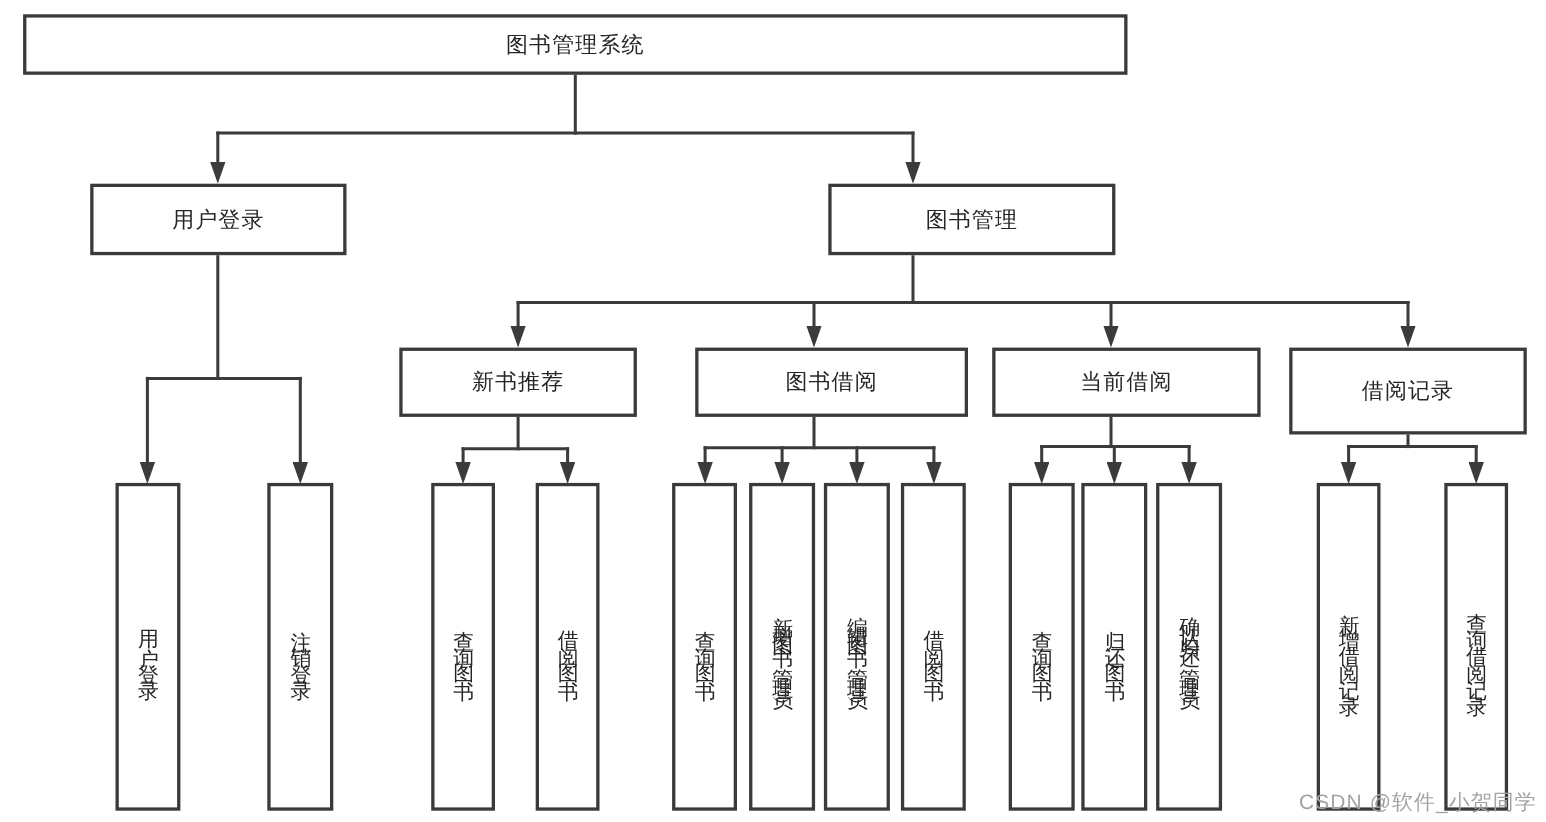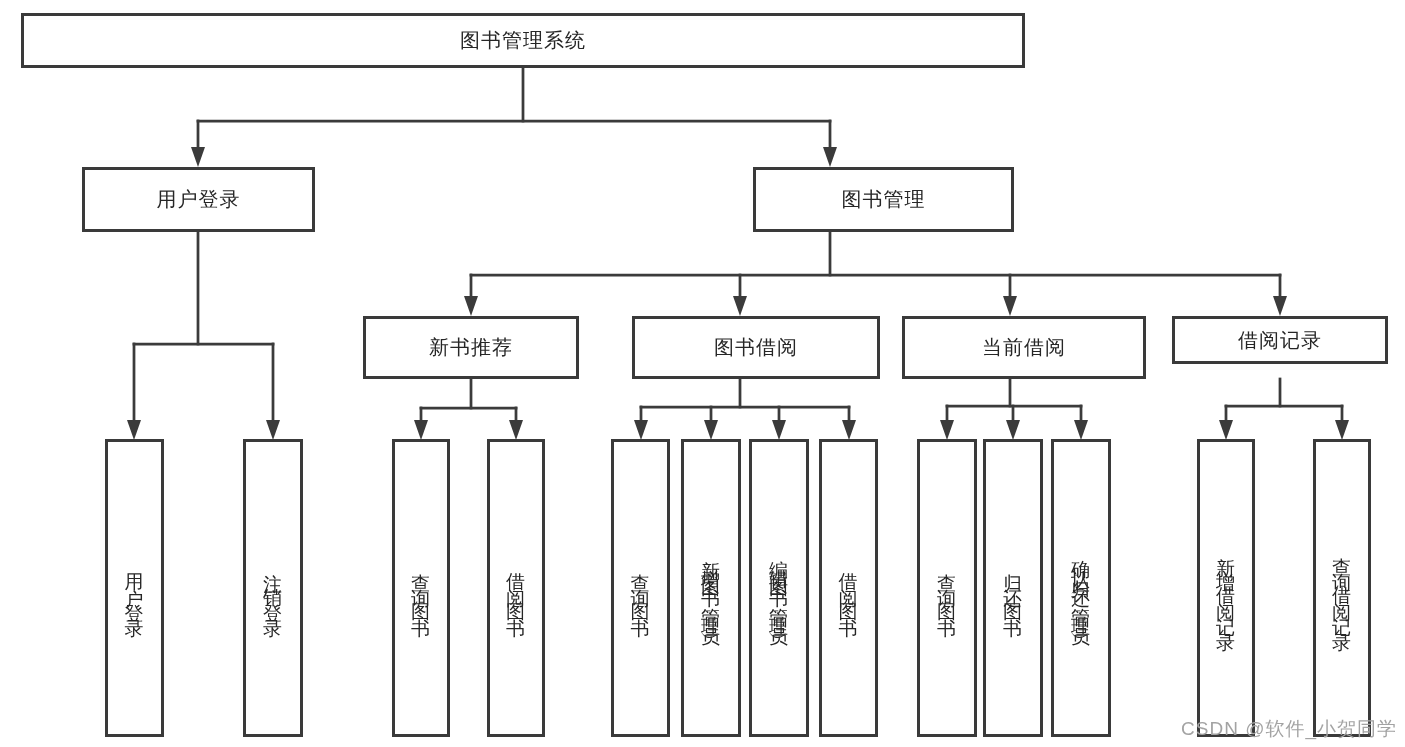--- a/index.html
+++ b/index.html
@@ -119,21 +119,21 @@
 
   <div class="node" style="left:363px;top:316px;width:216px;height:63px">
     <span class="lbl">新书推荐</span>
   </div>
   <div class="node" style="left:632px;top:316px;width:248px;height:63px">
     <span class="lbl">图书借阅</span>
   </div>
   <div class="node" style="left:902px;top:316px;width:244px;height:63px">
     <span class="lbl">当前借阅</span>
   </div>
-  <div class="node" style="left:1172px;top:316px;width:216px;height:48px">
+  <div class="node" style="left:1172px;top:316px;width:216px;height:79px">
     <span class="lbl">借阅记录</span>
   </div>
 
   <div class="node leaf" style="left:105px;top:439px;width:59px;height:298px">
     <span class="lbl">用户登录</span>
   </div>
   <div class="node leaf" style="left:243px;top:439px;width:60px;height:298px">
     <span class="lbl">注销登录</span>
   </div>
 

